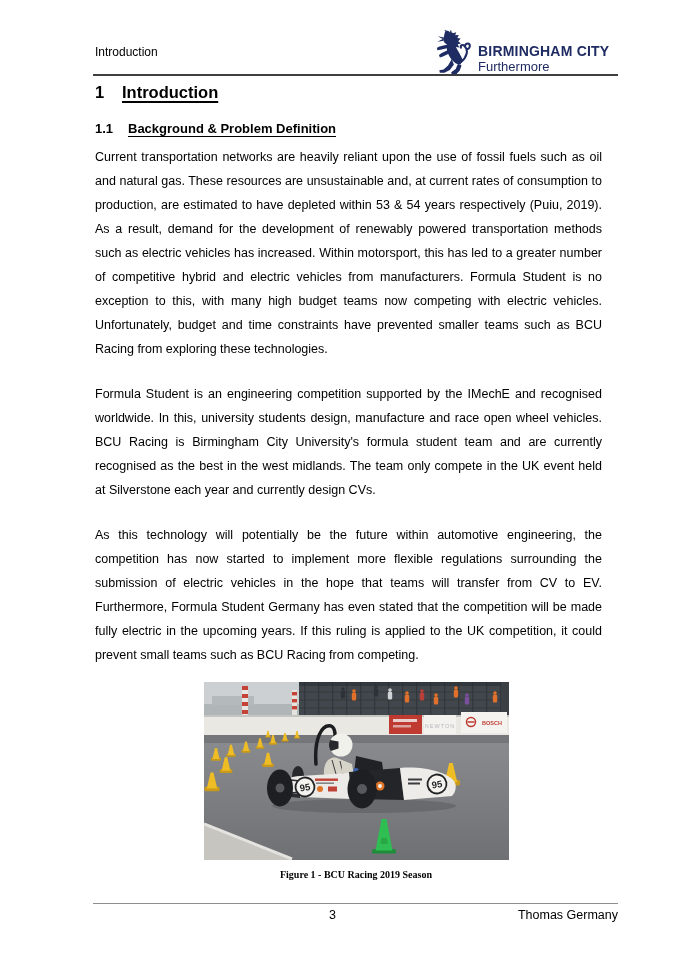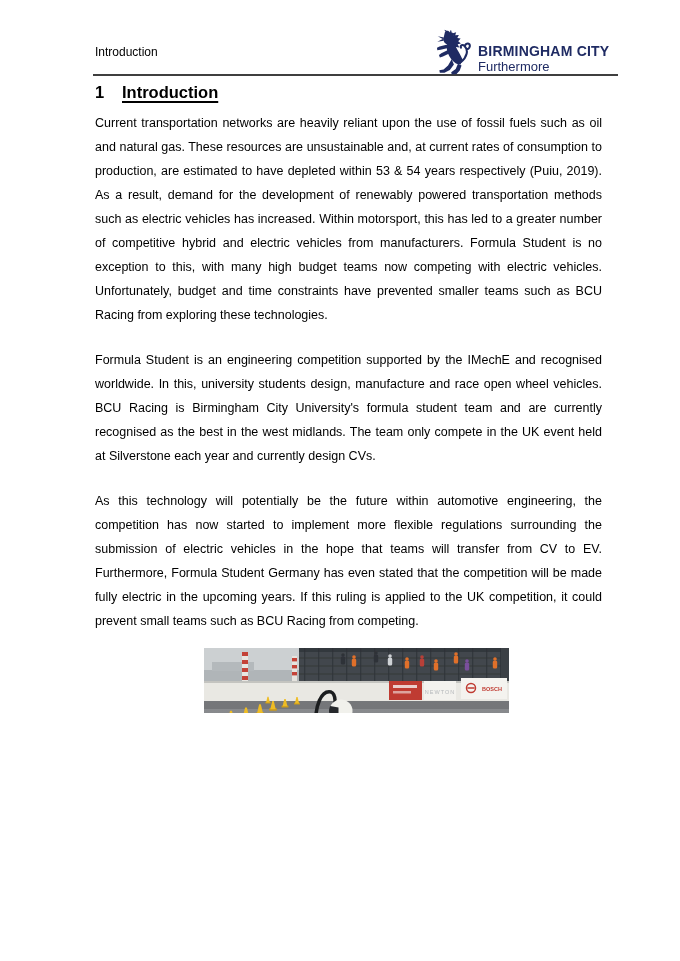--- a/index.html
+++ b/index.html
@@ -1,17 +1,17 @@
 <!DOCTYPE html>
 <html><head>
 <meta charset="utf-8">
 <style>
   html,body{margin:0;padding:0;background:#ffffff;}
   .page{
-    position:relative;width:680px;height:713px;background:#ffffff;
+    position:relative;width:680px;height:961px;background:#ffffff;
     font-family:"Liberation Sans","DejaVu Sans",sans-serif;color:#000;overflow:hidden;
   }
   
   header{margin:0 62px 0 93px;height:74px;border-bottom:2px solid #3f3f3f;position:relative;}
   .running-title{position:absolute;left:2px;top:45px;font-size:12px;}
   .logo{position:absolute;left:342px;top:29px;display:flex;align-items:flex-end;}
   .lion{width:36px;height:46px;flex:0 0 auto;}
   .logo-text{margin-left:7px;padding-top:5px;color:#1f2b63;line-height:1.15;}
   .logo-line1{font-size:14px;font-weight:bold;letter-spacing:.2px;}
   .logo-line2{font-size:13px;margin-top:1px;}
@@ -64,20 +64,24 @@
       </div>
     </div>
   </header>
 
   <main>
     <div class="h1-row">
       <span class="h1-num">1</span>
       <span class="h1-title">Introduction</span>
     </div>
 
+    <div class="h2-row">
+      <span class="h2-num">1.1</span>
+      <span class="h2-title">Background &amp; Problem Definition</span>
+    </div>
 
     <p class="body first">Current transportation networks are heavily reliant upon the use of fossil fuels such as oil and natural gas. These resources are unsustainable and, at current rates of consumption to production, are estimated to have depleted within 53 &amp; 54 years respectively (Puiu, 2019). As a result, demand for the development of renewably powered transportation methods such as electric vehicles has increased. Within motorsport, this has led to a greater number of competitive hybrid and electric vehicles from manufacturers. Formula Student is no exception to this, with many high budget teams now competing with electric vehicles. Unfortunately, budget and time constraints have prevented smaller teams such as BCU Racing from exploring these technologies.</p>
     <p class="body">Formula Student is an engineering competition supported by the IMechE and recognised worldwide. In this, university students design, manufacture and race open wheel vehicles. BCU Racing is Birmingham City University's formula student team and are currently recognised as the best in the west midlands. The team only compete in the UK event held at Silverstone each year and currently design CVs.</p>
     <p class="body">As this technology will potentially be the future within automotive engineering, the competition has now started to implement more flexible regulations surrounding the submission of electric vehicles in the hope that teams will transfer from CV to EV. Furthermore, Formula Student Germany has even stated that the competition will be made fully electric in the upcoming years. If this ruling is applied to the UK competition, it could prevent small teams such as BCU Racing from competing.</p>
 
     <figure>
       <svg class="photo" viewBox="0 0 305 178" aria-hidden="true">
         <defs>
           <linearGradient id="trk" x1="0" y1="0" x2="0" y2="1">
             <stop offset="0" stop-color="#8a8c8f"></stop>

